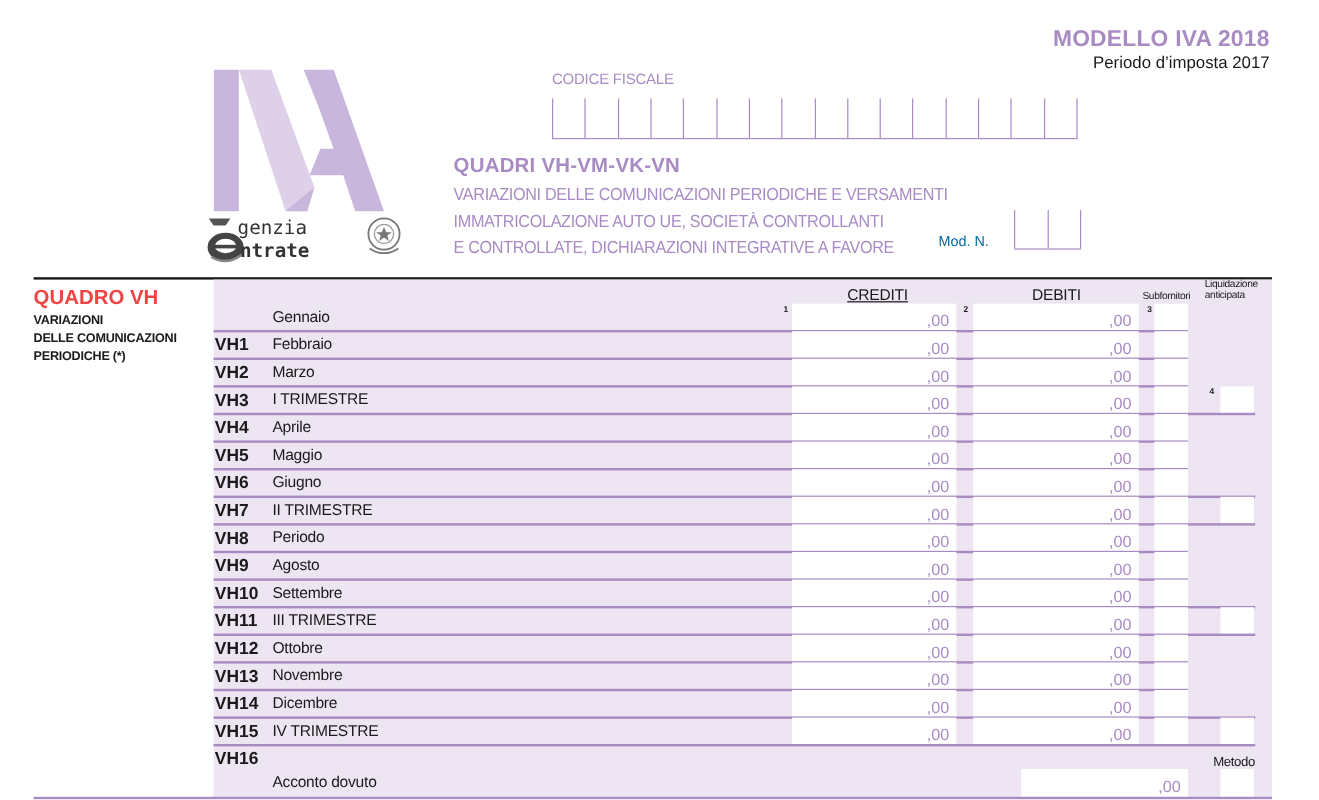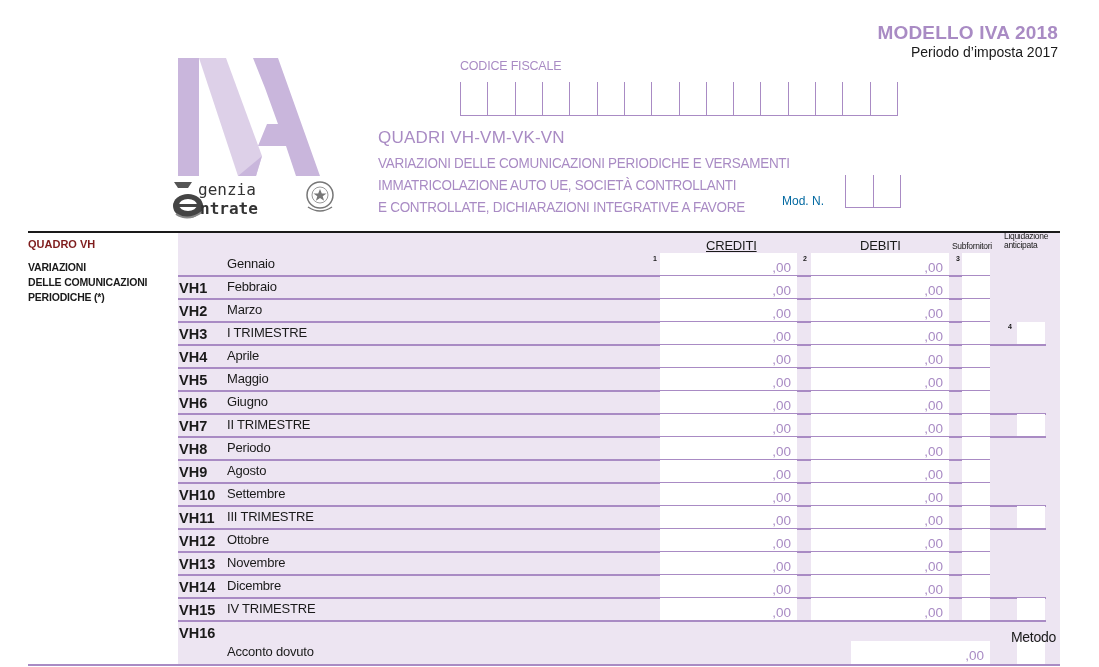--- a/index.html
+++ b/index.html
@@ -12,31 +12,31 @@
   .period { left: 860px; top: 44px; width: 198px; text-align: right; font-size: 14px; color: #1a1a1a; }
 
   .logo-iva { left: 178px; top: 58px; width: 145px; height: 120px; }
   .logo-agenzia { left: 170px; top: 176px; width: 170px; height: 45px; }
 
   .cf-label { left: 460px; top: 59px; font-size: 12.5px; color: #a98bc4; letter-spacing: -0.2px; }
   .cf-boxes { left: 460px; top: 82px; width: 438px; height: 34px; display: flex; border-bottom: 1.5px solid #a98bc4; }
   .cf-cell { flex: 1; border-left: 1.5px solid #a98bc4; }
   .cf-cell:last-child { border-right: 1.5px solid #a98bc4; }
 
-  .quadri-title { left: 378px; top: 128px; font-size: 17px; font-weight: normal; color: #a98bc4; letter-spacing: 0.2px; }
+  .quadri-title { left: 378px; top: 128px; font-size: 17px; font-weight: bold; color: #a98bc4; letter-spacing: 0.2px; }
   .quadri-sub { left: 378px; top: 152px; font-size: 14.5px; color: #a98bc4; line-height: 22px; letter-spacing: -0.3px; transform: scaleX(0.93); transform-origin: left top; white-space: nowrap; }
   .modn-label { left: 782px; top: 194px; font-size: 12px; color: #0369a1; }
   .modn-boxes { left: 845px; top: 175px; width: 56px; height: 33px; display: flex; border-bottom: 1.5px solid #a98bc4; }
   .modn-cell { flex: 1; border-left: 1.5px solid #a98bc4; }
   .modn-cell:last-child { border-right: 1.5px solid #a98bc4; }
 
   .top-rule { left: 28px; top: 231px; width: 1032px; height: 2px; background: #1a1a1a; }
 
   
-  .quadro-title { left: 28px; top: 238px; font-size: 11px; font-weight: bold; color: #7f1d1d; }
+  .quadro-title { left: 28px; top: 238px; font-size: 17px; font-weight: bold; color: #ef4444; }
   .quadro-sub { left: 28px; top: 260px; font-size: 10.5px; font-weight: bold; color: #1a1a1a; line-height: 15px; letter-spacing: -0.2px; }
 
   
   .panel { left: 178px; top: 233px; width: 882px; height: 432px; background: #ede5f2; }
 
   .col-hdr { font-size: 13px; color: #1a1a1a; letter-spacing: -0.2px; }
   .hdr-crediti { left: 706px; top: 238px; text-decoration: underline; }
   .hdr-debiti { left: 860px; top: 238px; }
   .hdr-sub { left: 952px; top: 241px; font-size: 8.5px; letter-spacing: -0.3px; }
   .hdr-liq { left: 1004px; top: 232px; width: 56px; font-size: 8.5px; text-align: left; line-height: 9px; letter-spacing: -0.3px; }
@@ -340,15 +340,15 @@
 </div>
 
 <div class="row" style="top:641px">
   <span class="row-code">VH17</span>
   <span class="row-label">Acconto dovuto</span>
   <div class="box" style="left:673px;width:139px;top:0;height:23px">
       <span class="amount">,00</span>
     </div>
   <div class="box liq"></div>
 </div>
-<div class="abs" style="left:1011px;top:629px;font-size:14px;letter-spacing:-0.3px">Metodo</div>
+<div class="abs" style="left:1011px;top:629px;font-size:11px;letter-spacing:-0.3px">Metodo</div>
 
 <div class="abs bottom-rule"></div>
 
 </body></html>

